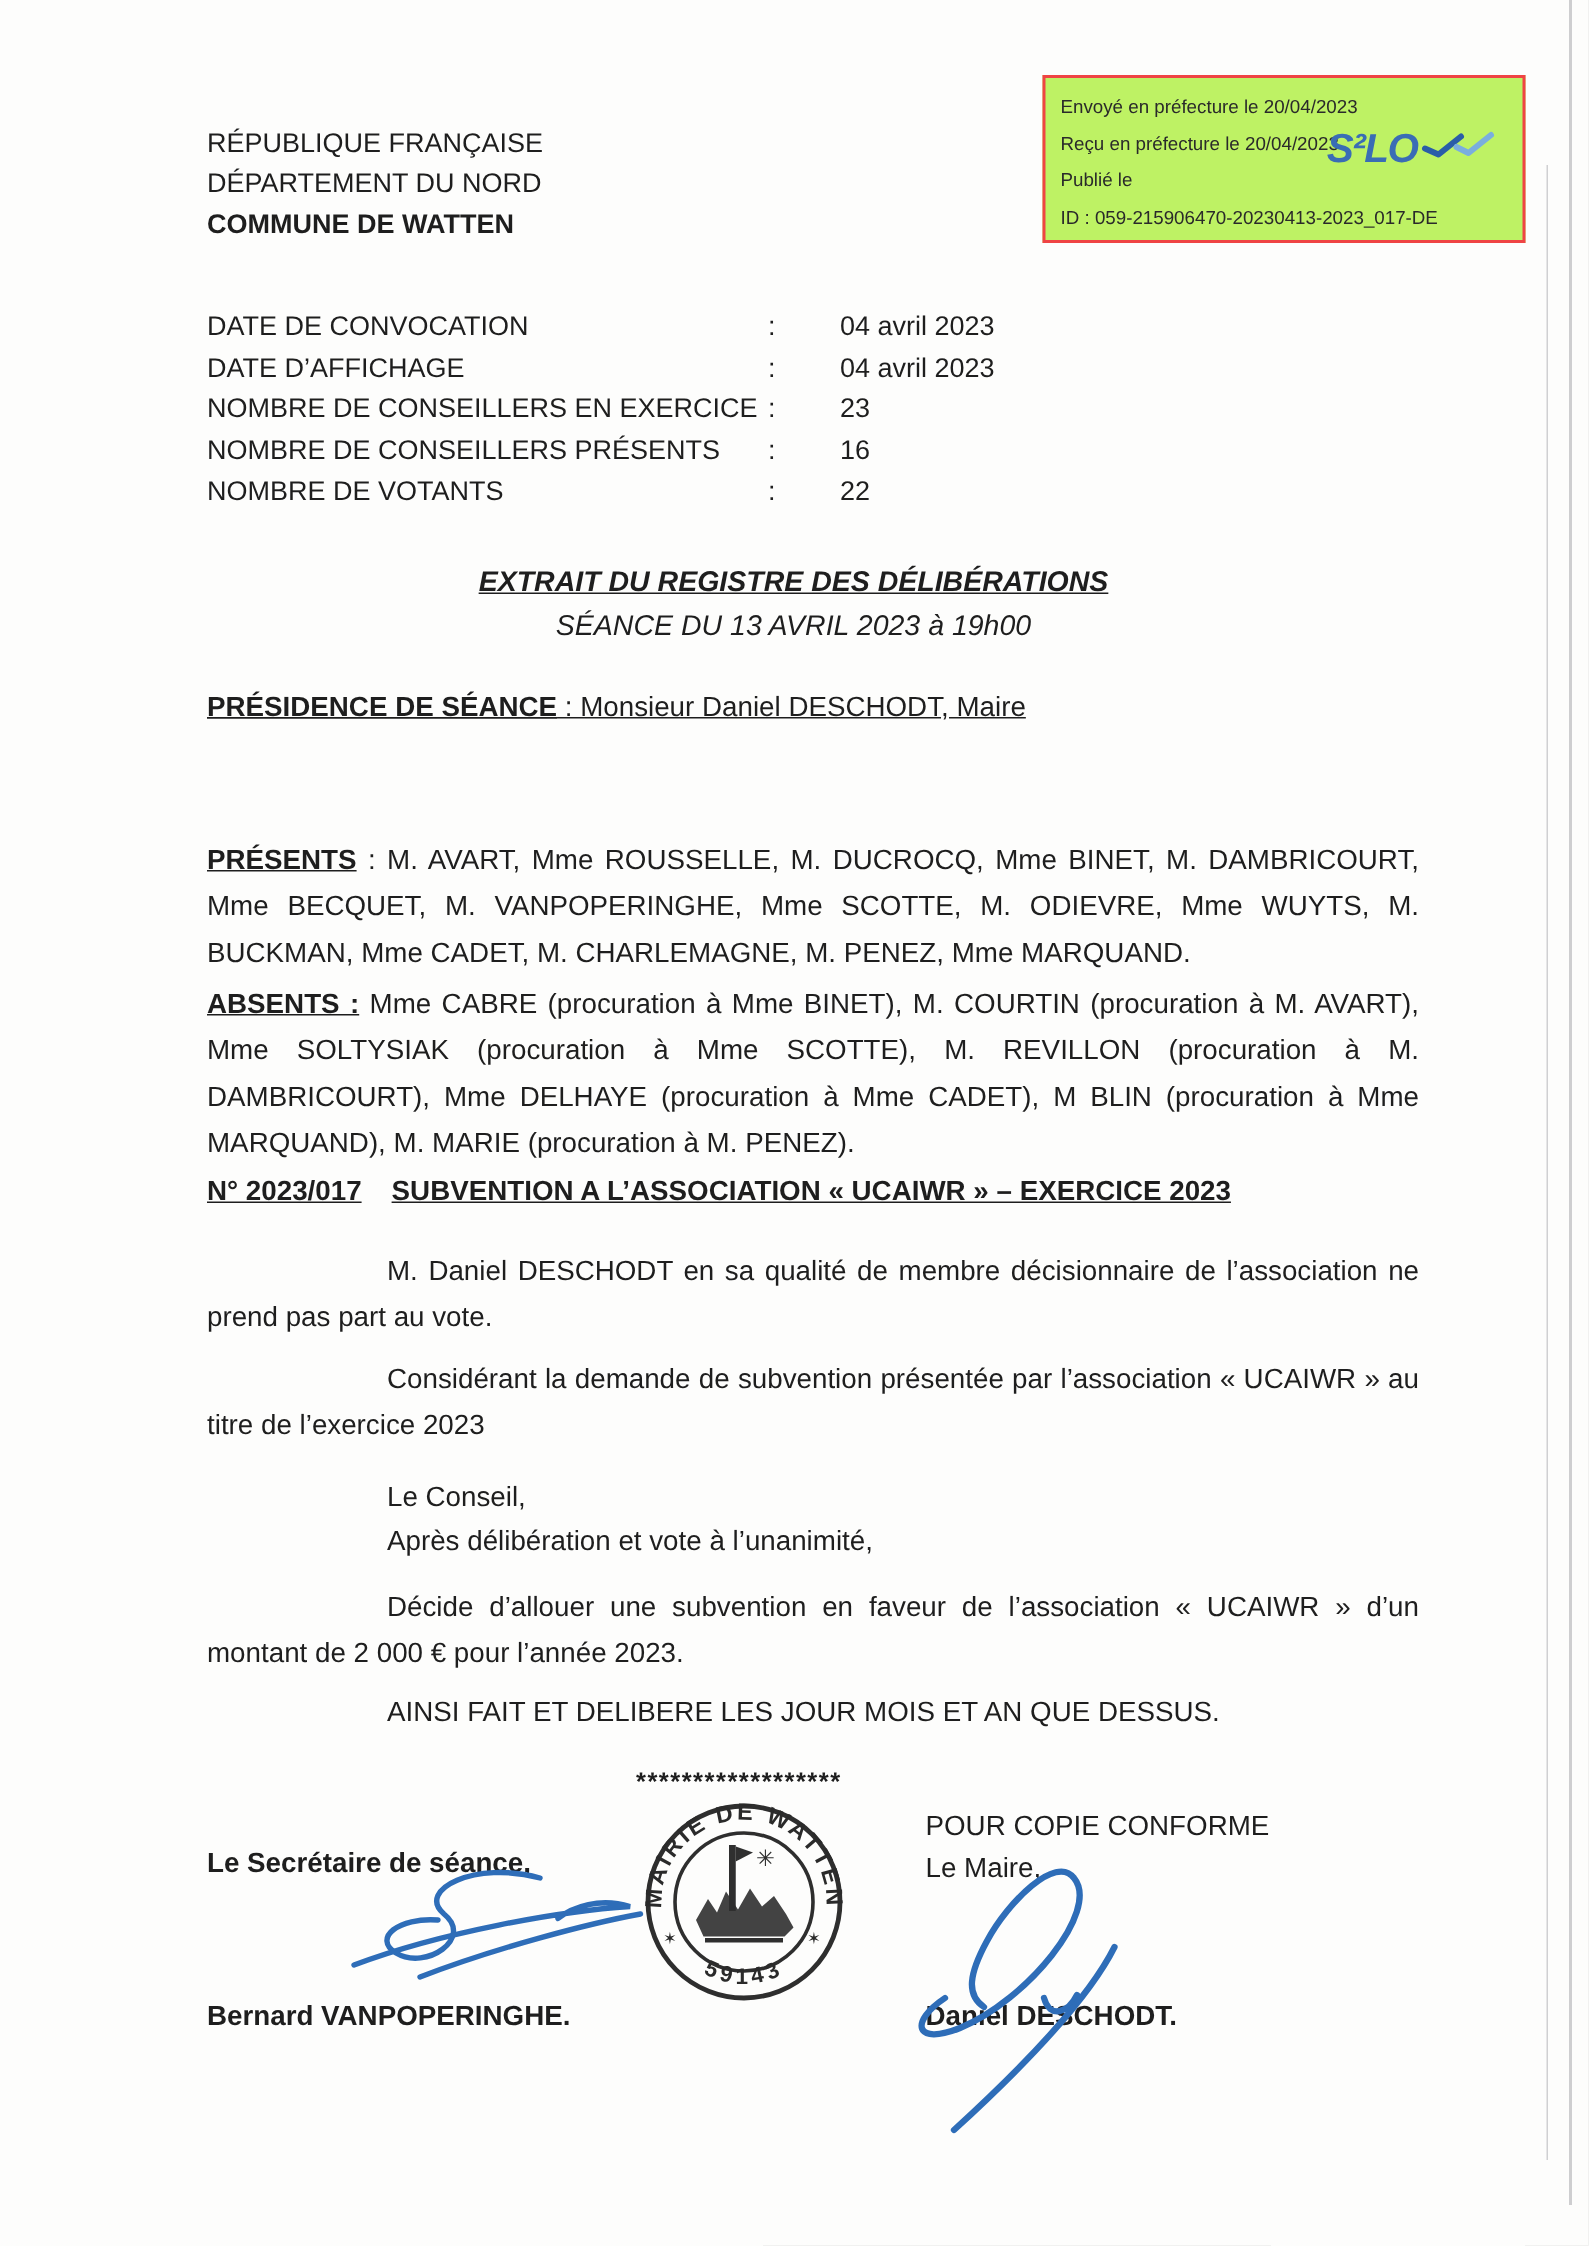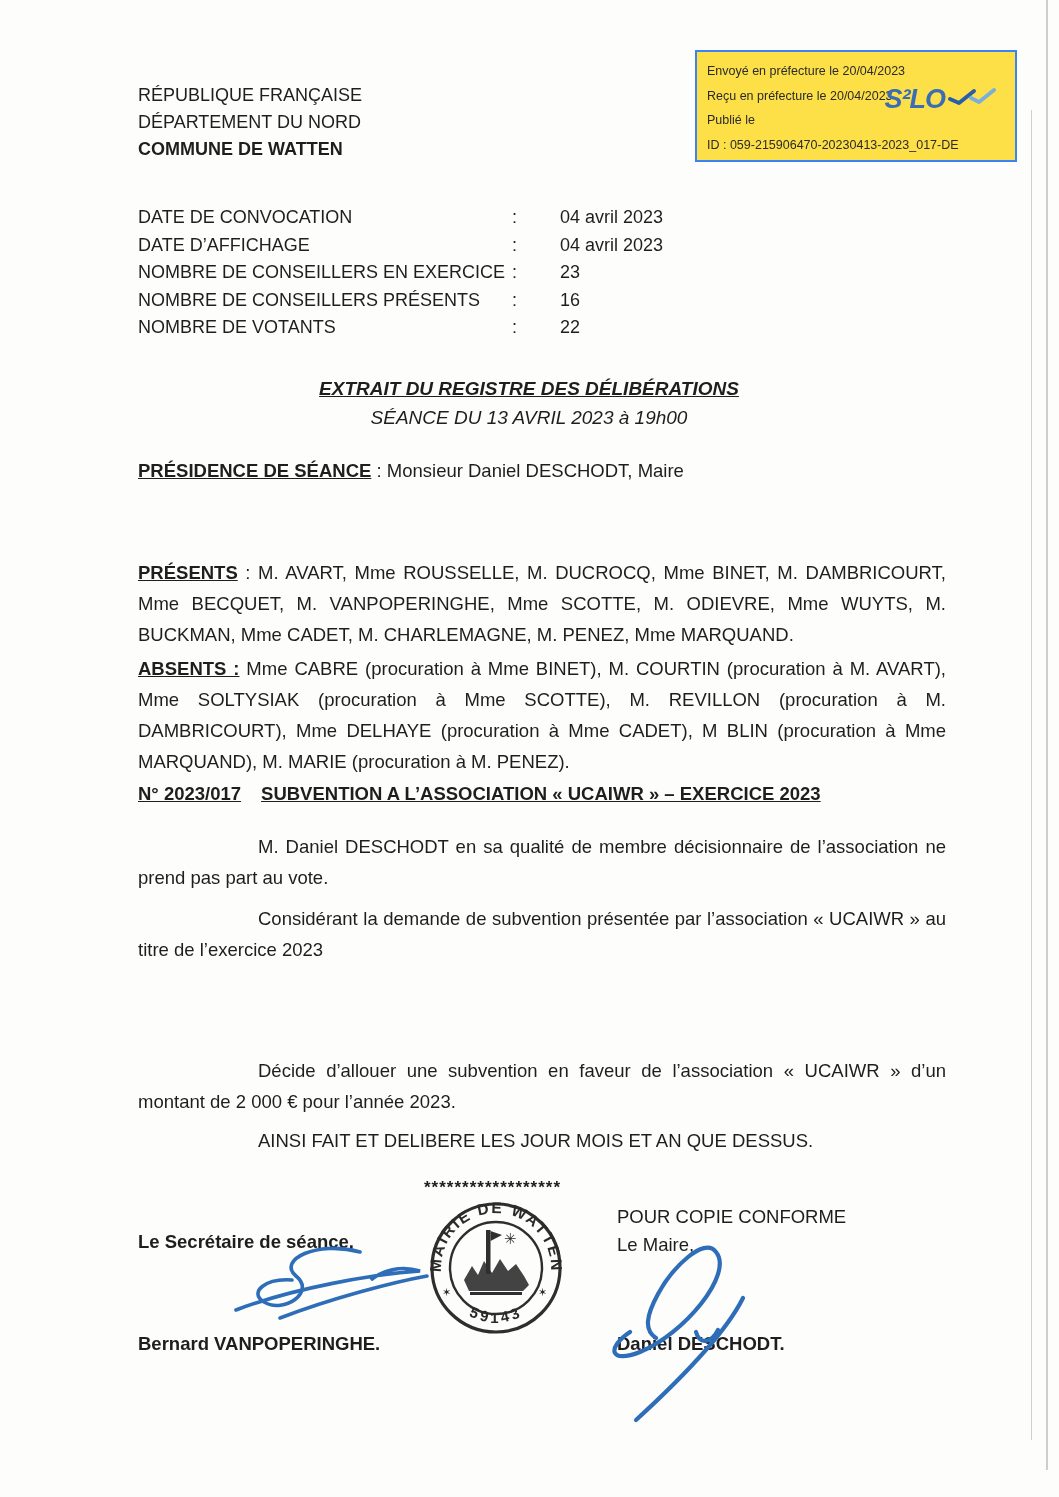--- a/index.html
+++ b/index.html
@@ -10,25 +10,25 @@
     font-family:"Liberation Sans", sans-serif;
     color:#1e1e1e;
     overflow:hidden;
     margin:0 auto;
   }
   .abs{position:absolute;}
 
   
   .stamp-box{
     left:695px;top:50px;width:322px;height:112px;
-    border:2px solid #3b82f6;
+    border:2px solid #ef4444;
     box-sizing:border-box;
     padding:7px 0 0 10px;
     font-size:12.5px;color:#2a2a2a;
-    background:#fde047;
+    background:#bef264;
   }
   .stamp-line{line-height:24.5px;white-space:nowrap;}
   .slow-logo{
     position:absolute;right:10px;top:32px;
     font-size:27px;font-style:italic;font-weight:700;
     letter-spacing:-1px;
     display:flex;align-items:center;
   }
   .slow-swoosh{margin-left:2px;margin-top:-6px;}
 
@@ -49,21 +49,21 @@
   }
   .title-main span, .title-session span{text-decoration:none;}
   .title-main .u{text-decoration:underline;}
   .title-session{
     left:138px;top:407px;width:782px;text-align:center;
     font-size:19px;font-weight:400;font-style:italic;
   }
 
   .bu{font-weight:700;text-decoration:underline;}
 
-  .line-presidence{left:138px;top:460px;font-size:18.5px;}
+  .line-presidence{left:138px;top:460px;font-size:18.5px;text-decoration:underline;}
   .line-secretaire{left:138px;top:510px;font-size:18.5px;}
 
   .para{width:808px;text-align:justify;font-size:18.5px;line-height:31px;}
   .presents{left:138px;top:557px;}
   .absents{left:138px;top:653px;}
 
   .delib-heading{left:138px;top:783px;font-size:18.5px;font-weight:700;}
   .delib-heading .num{text-decoration:underline;margin-right:20px;}
   .delib-heading .subj{text-decoration:underline;}
 
@@ -160,20 +160,24 @@
     <span class="bu">ABSENTS :</span><span> Mme CABRE (procuration à Mme BINET), M. COURTIN (procuration à M. AVART), Mme SOLTYSIAK (procuration à Mme SCOTTE), M. REVILLON (procuration à M. DAMBRICOURT), Mme DELHAYE (procuration à Mme CADET), M BLIN (procuration à Mme MARQUAND), M. MARIE (procuration à M. PENEZ).</span>
   </div>
 
   <div class="abs delib-heading">
     <span class="num">N° 2023/017</span><span class="subj">SUBVENTION A L’ASSOCIATION « UCAIWR » – EXERCICE 2023</span>
   </div>
 
   <div class="abs para indent para1">M. Daniel DESCHODT en sa qualité de membre décisionnaire de l’association ne prend pas part au vote.</div>
   <div class="abs para indent para2">Considérant la demande de subvention présentée par l’association « UCAIWR » au titre de l’exercice 2023</div>
 
+  <div class="abs conseil-block">
+    <div>Le Conseil,</div>
+    <div>Après délibération et vote à l’unanimité,</div>
+  </div>
 
   <div class="abs para indent para3">Décide d’allouer une subvention en faveur de l’association « UCAIWR » d’un montant de 2 000 € pour l’année 2023.</div>
   <div class="abs closing">AINSI FAIT ET DELIBERE LES JOUR MOIS ET AN QUE DESSUS.</div>
 
   <div class="abs separator">******************</div>
 
   <div class="abs sig-left-role">Le Secrétaire de séance,</div>
   <div class="abs sig-right-header">POUR COPIE CONFORME</div>
   <div class="abs sig-right-role">Le Maire,</div>
   <div class="abs sig-left-name">Bernard VANPOPERINGHE.</div>

